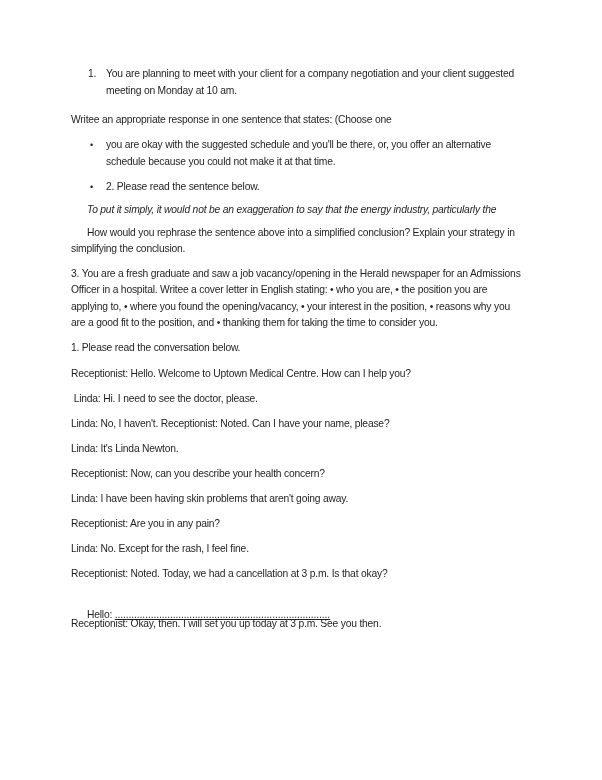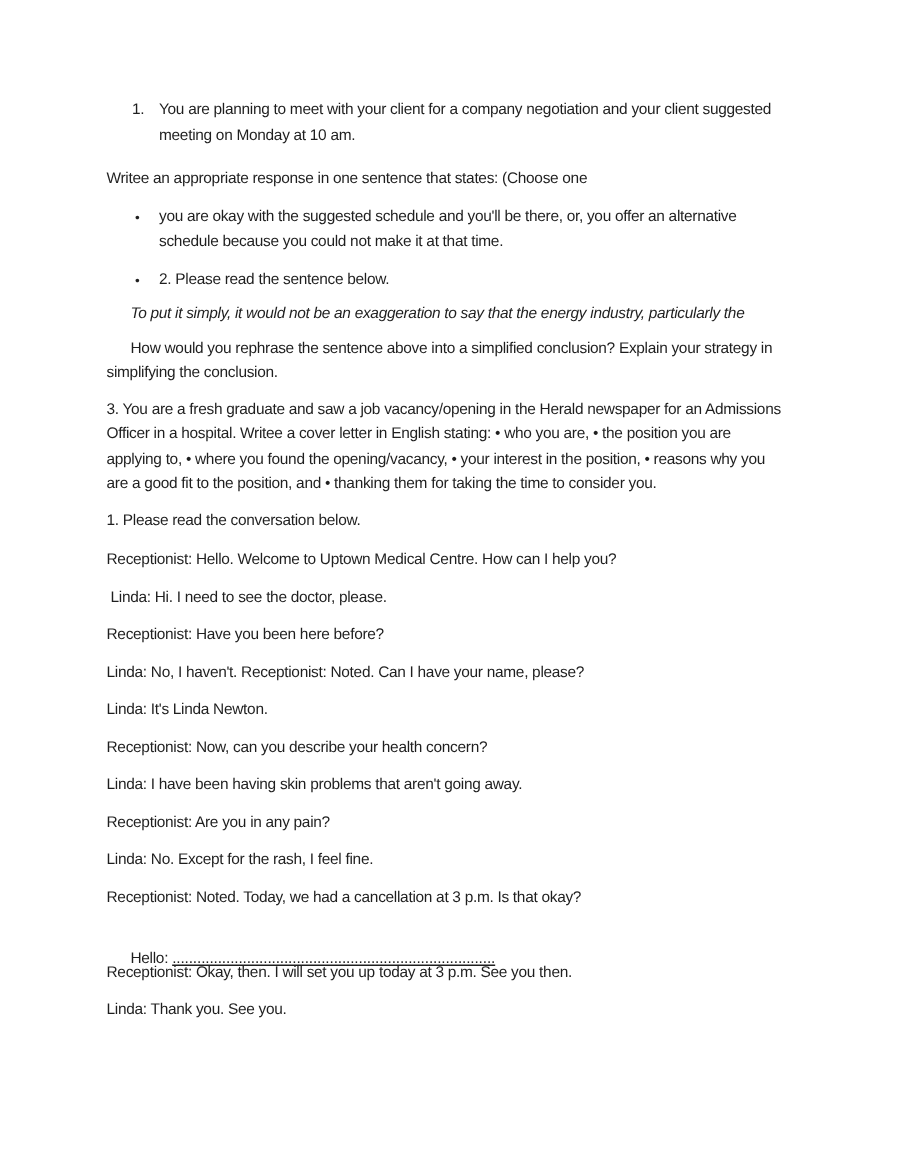--- a/index.html
+++ b/index.html
@@ -88,30 +88,28 @@
     <div class="line">are a good fit to the position, and • thanking them for taking the time to consider you.</div>
   </div>
 
   <div class="para mb9h">
     <div class="line">1. Please read the conversation below.</div>
   </div>
 
   <div class="para">
     <div class="line conv-line">Receptionist: Hello. Welcome to Uptown Medical Centre. How can I help you?</div>
     <div class="line conv-line"> Linda: Hi. I need to see the doctor, please.</div>
-    <div class="line conv-line">Receptionist: Have you been here before?</div>
     <div class="line conv-line">Linda: No, I haven't. Receptionist: Noted. Can I have your name, please?</div>
     <div class="line conv-line">Linda: It's Linda Newton.</div>
     <div class="line conv-line">Receptionist: Now, can you describe your health concern?</div>
     <div class="line conv-line">Linda: I have been having skin problems that aren't going away.</div>
     <div class="line conv-line">Receptionist: Are you in any pain?</div>
     <div class="line conv-line">Linda: No. Except for the rash, I feel fine.</div>
     <div class="line conv-line">Receptionist: Noted. Today, we had a cancellation at 3 p.m. Is that okay?</div>
 
     <div class="line conv-line">
       <span>Hello: </span><span class="dots-underline">..............................................................................</span>
     </div>
 
     <div class="line conv-line">Receptionist: Okay, then. I will set you up today at 3 p.m. See you then.</div>
-    <div class="line">Linda: Thank you. See you.</div>
   </div>
 
 </div>
 
 </body></html>

